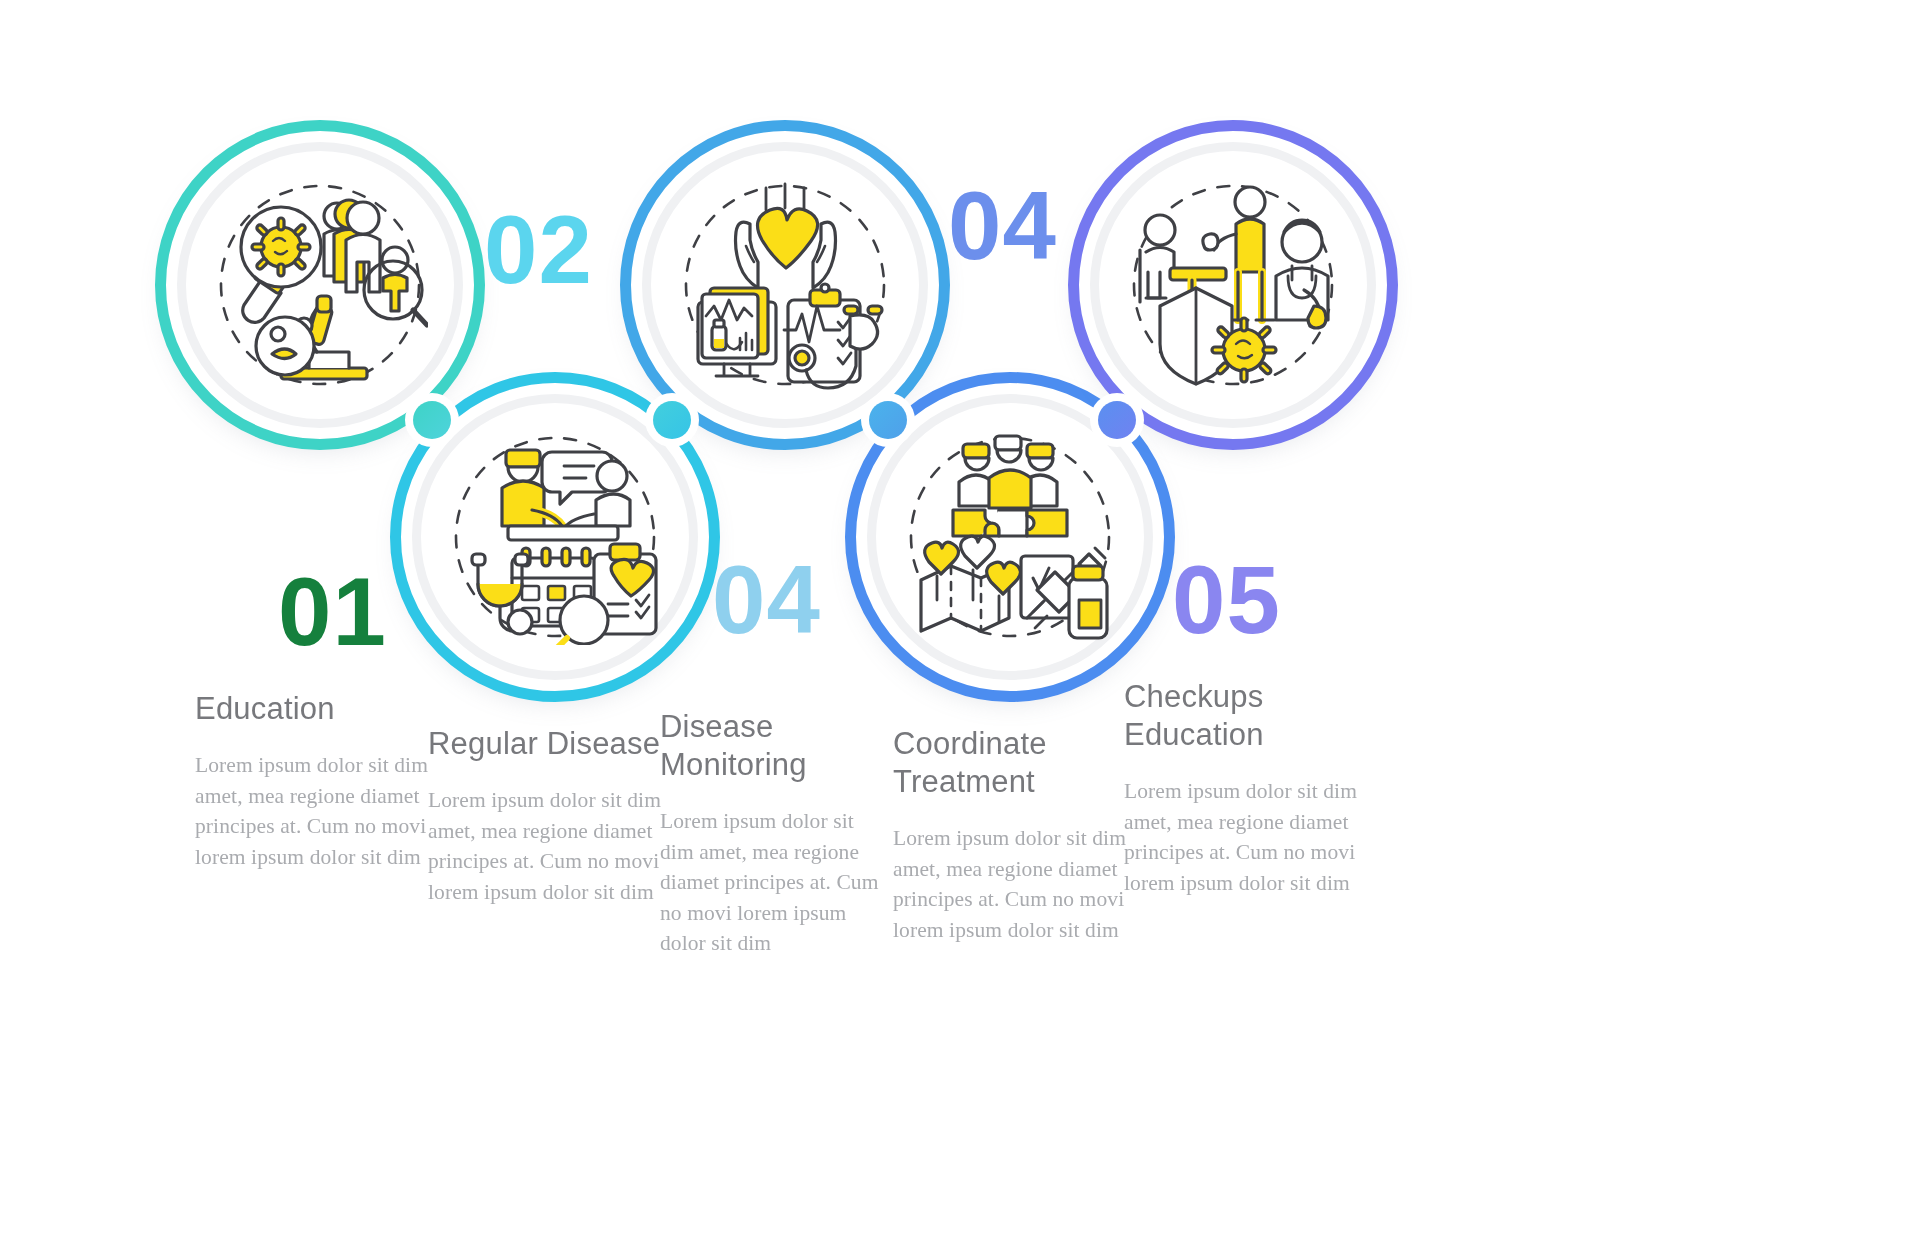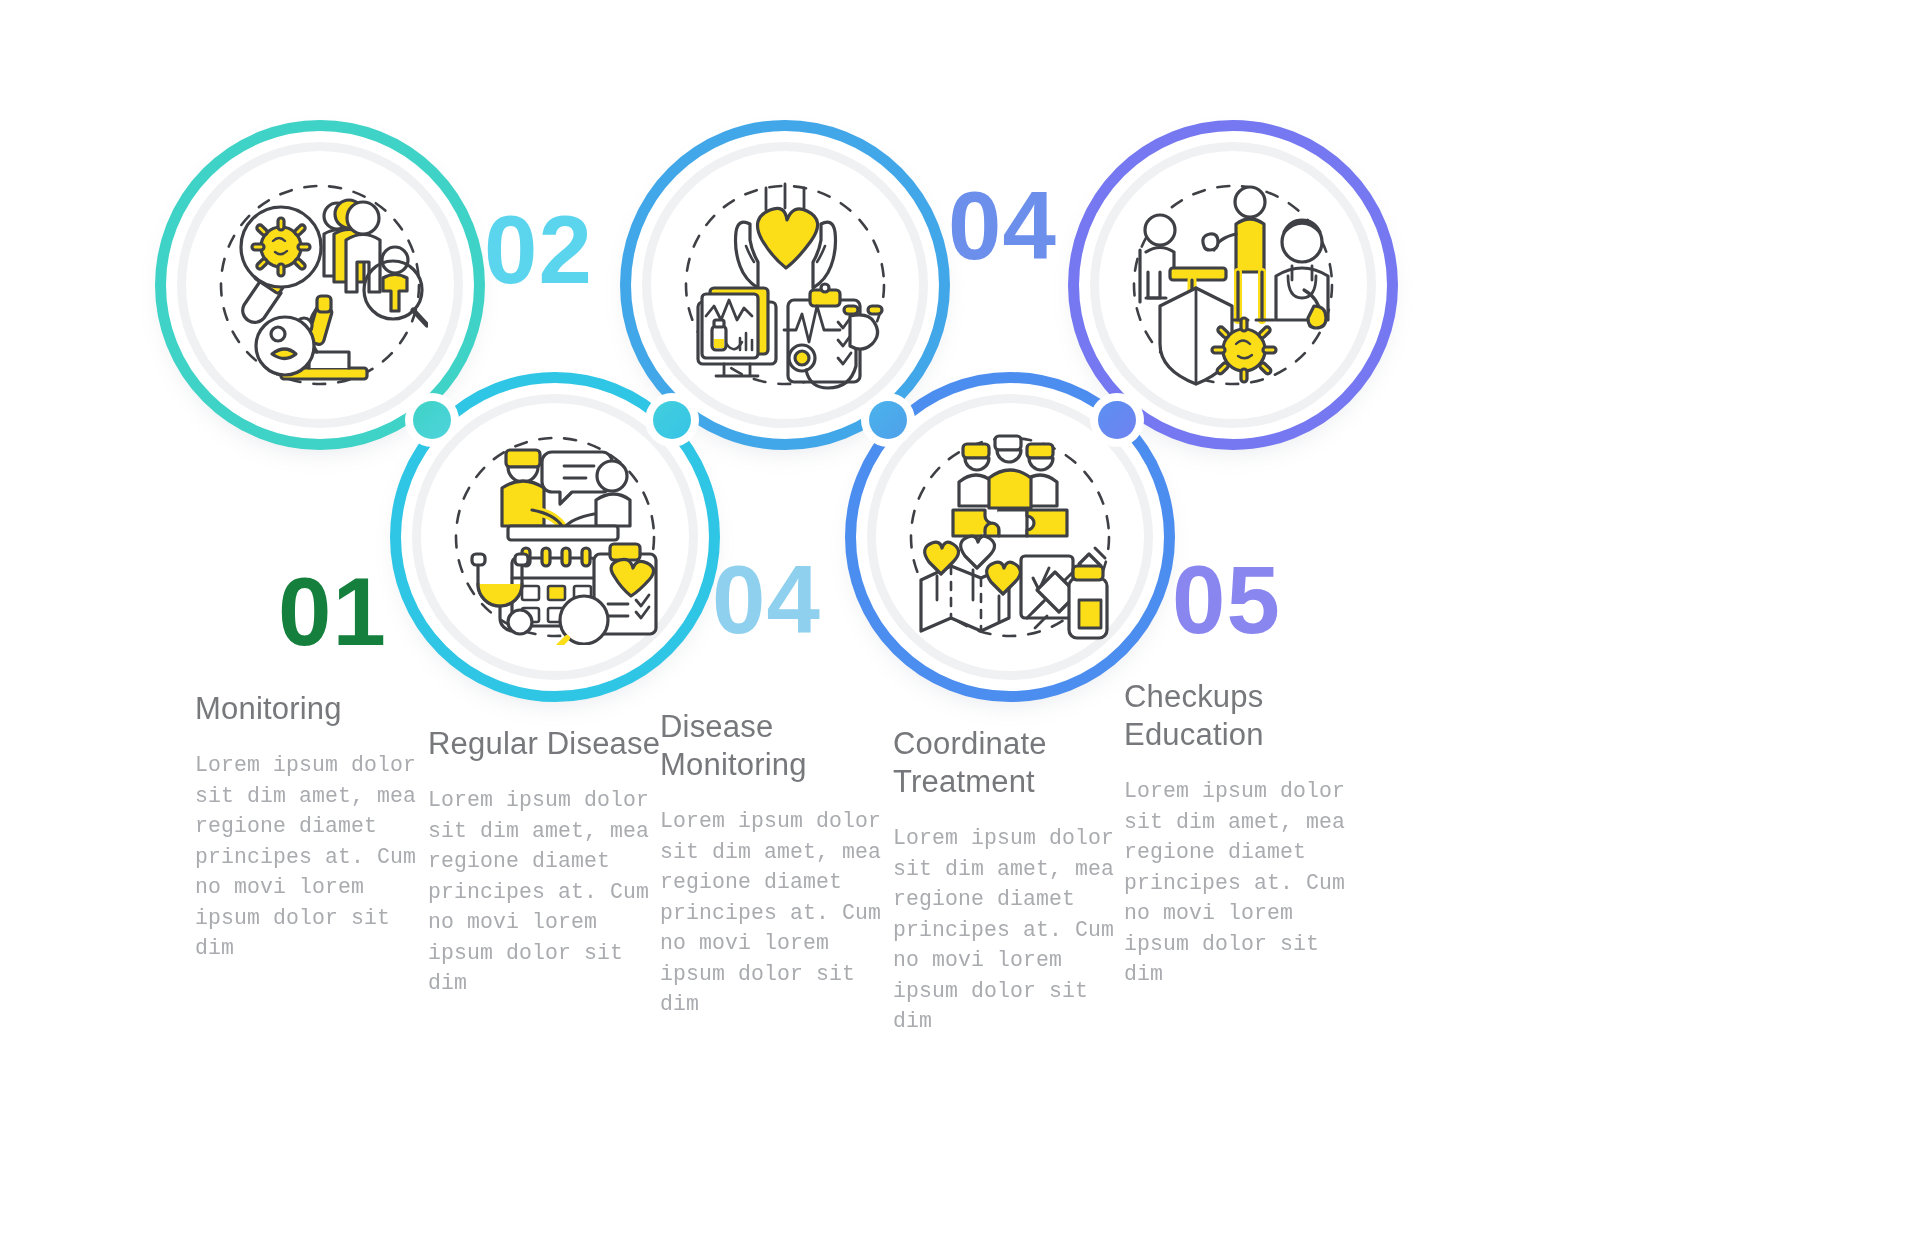--- a/index.html
+++ b/index.html
@@ -84,21 +84,21 @@
   .block { position: absolute; z-index: 25; }
   .block .title {
     font-size: 31px;
     color: #77787c;
     line-height: 1.23;
     font-weight: 400;
     letter-spacing: 0.2px;
   }
   .block .body {
     margin-top: 22px;
-    font-family: Liberation Mono, monospace;
+    font-family: Liberation Serif, serif;
     font-size: 21.5px;
     color: #a9abaf;
     line-height: 1.42;
     letter-spacing: 0.1px;
   }
 </style>
 </head>
 <body>
 
 <div id="stage">
@@ -153,21 +153,21 @@
             <path d="M59 176 q13 -10 24 0 q-11 9 -24 0z" fill="#FBDE17"></path>
           </g>
         </svg>
       </div>
     </div>
   </div>
 
   <div class="num" style="left:278px; top:564px; color:#15803d;">01</div>
 
   <div class="block" style="left:195px; top:690px; width:240px;">
-    <div class="title">Monitoring</div>
+    <div class="title">Education</div>
     <div class="body">Lorem ipsum dolor sit dim amet, mea regione diamet principes at. Cum no movi lorem ipsum dolor sit dim</div>
   </div>
 
   <div class="connector" style="left:405px; top:393px;">
     <i style="background:linear-gradient(135deg,#3ED3C6,#4ED3DC);"></i>
   </div>
 
   <div class="node" style="left:390px; top:372px; width:330px; height:330px;">
     <div class="ring-shadow" style="left:10px; top:10px; width:310px; height:310px;"></div>
     <div class="ring-outer" style="left:0; top:0; width:330px; height:330px; border-width:11px; border-color:#2FC6E6;"></div>

